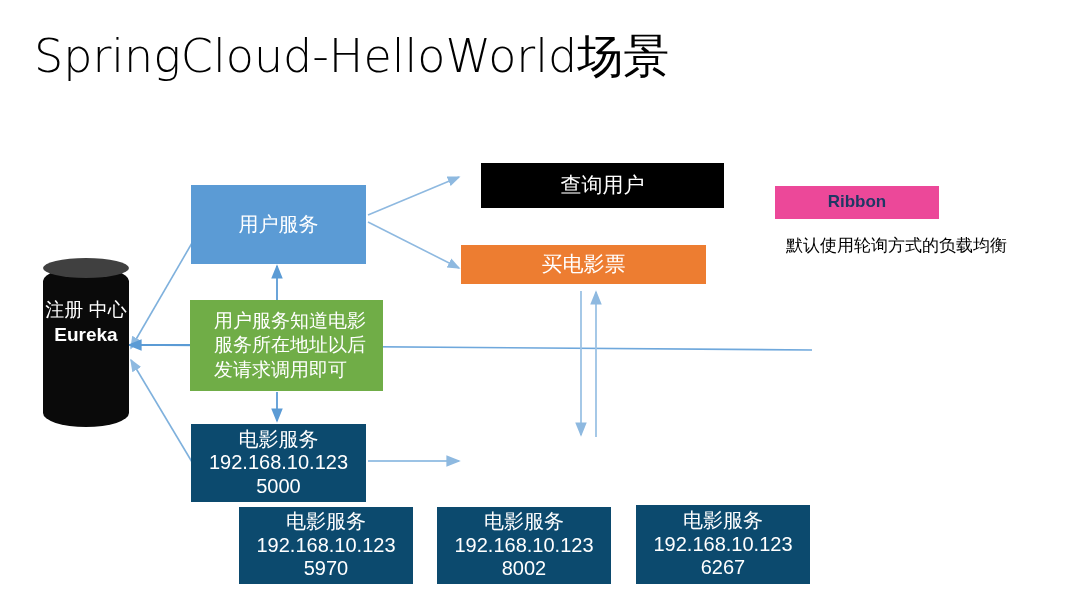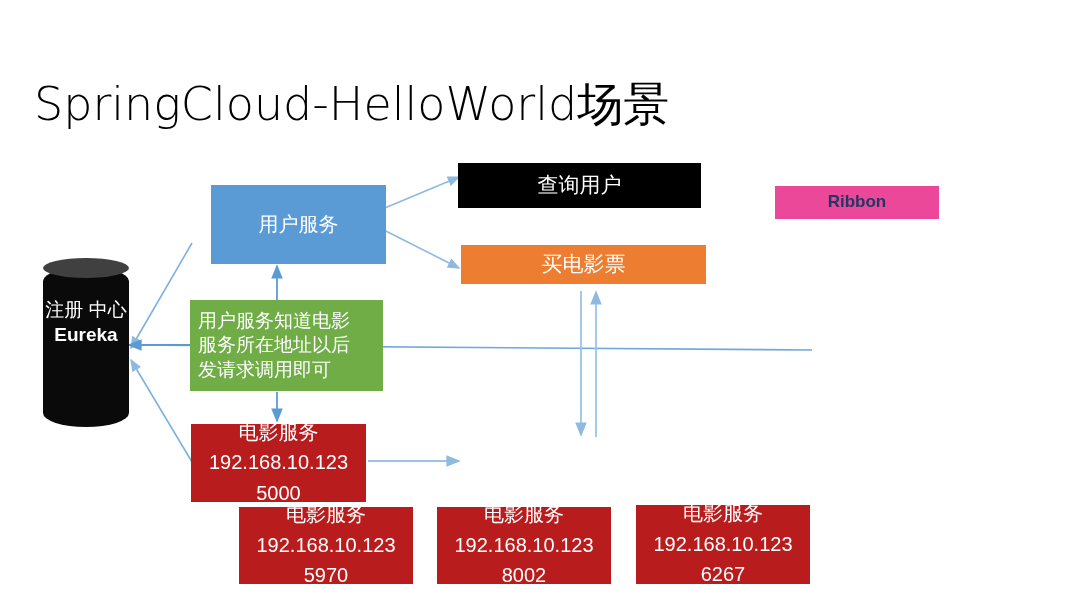--- a/index.html
+++ b/index.html
@@ -26,59 +26,57 @@
   .title {
     position: absolute;
     left: 34px;
     top: 26px;
     font-size: 46px;
     font-weight: 300;
     color: #000000;
     letter-spacing: 0px;
     white-space: nowrap;
     font-family: "DejaVu Sans", "Liberation Sans", sans-serif;
-    margin-top: 48px;
   }
   .box {
     position: absolute;
     display: flex;
     flex-direction: column;
     align-items: center;
     justify-content: center;
     text-align: center;
     color: #ffffff;
     box-sizing: border-box;
     line-height: 1.18;
   }
   .box .ln { display: block; white-space: nowrap; }
   .blue-light { background: #5B9BD5; }
-  .blue-dark  { background: #b91c1c; gap: 7px; }
+  .blue-dark  { background: #0c4a6e; }
   .black-box  { background: #000000; }
   .orange-box { background: #ED7D31; }
   .green-box  { background: #70AD47; }
 
   .box-user {
     left: 191px; top: 185px; width: 175px; height: 79px;
     font-size: 20px;
-    margin-left: 20px;
   }
   .box-movie {
     left: 191px; top: 424px; width: 175px; height: 78px;
     font-size: 20px;
   }
   .box-note {
     left: 190px; top: 300px; width: 193px; height: 91px;
     font-size: 19px;
     align-items: flex-start;
-    padding-left: 8px;
+    padding-left: 24px;
     text-align: left;
     line-height: 1.28;
   }
   .box-query-user {
-    left: 458px; top: 163px; width: 243px; height: 45px;
+    left: 481px; top: 163px; width: 243px; height: 45px;
     font-size: 21px;
   }
   .box-buy-ticket {
     left: 461px; top: 245px; width: 245px; height: 39px;
     font-size: 21px;
   }
   .box-query-movie {
     left: 461px; top: 437px; width: 243px; height: 44px;
     font-size: 21px;
   }
@@ -218,14 +216,15 @@
   <div class="box blue-dark box-inst3">
     <span class="ln">电影服务</span>
     <span class="ln">192.168.10.123</span>
     <span class="ln">6267</span>
   </div>
 
   <div class="box ribbon-box">
     <span class="ln">Ribbon</span>
   </div>
 
+  <div class="ribbon-caption">默认使用轮询方式的负载均衡</div>
 
 </div>
 
 </body></html>

